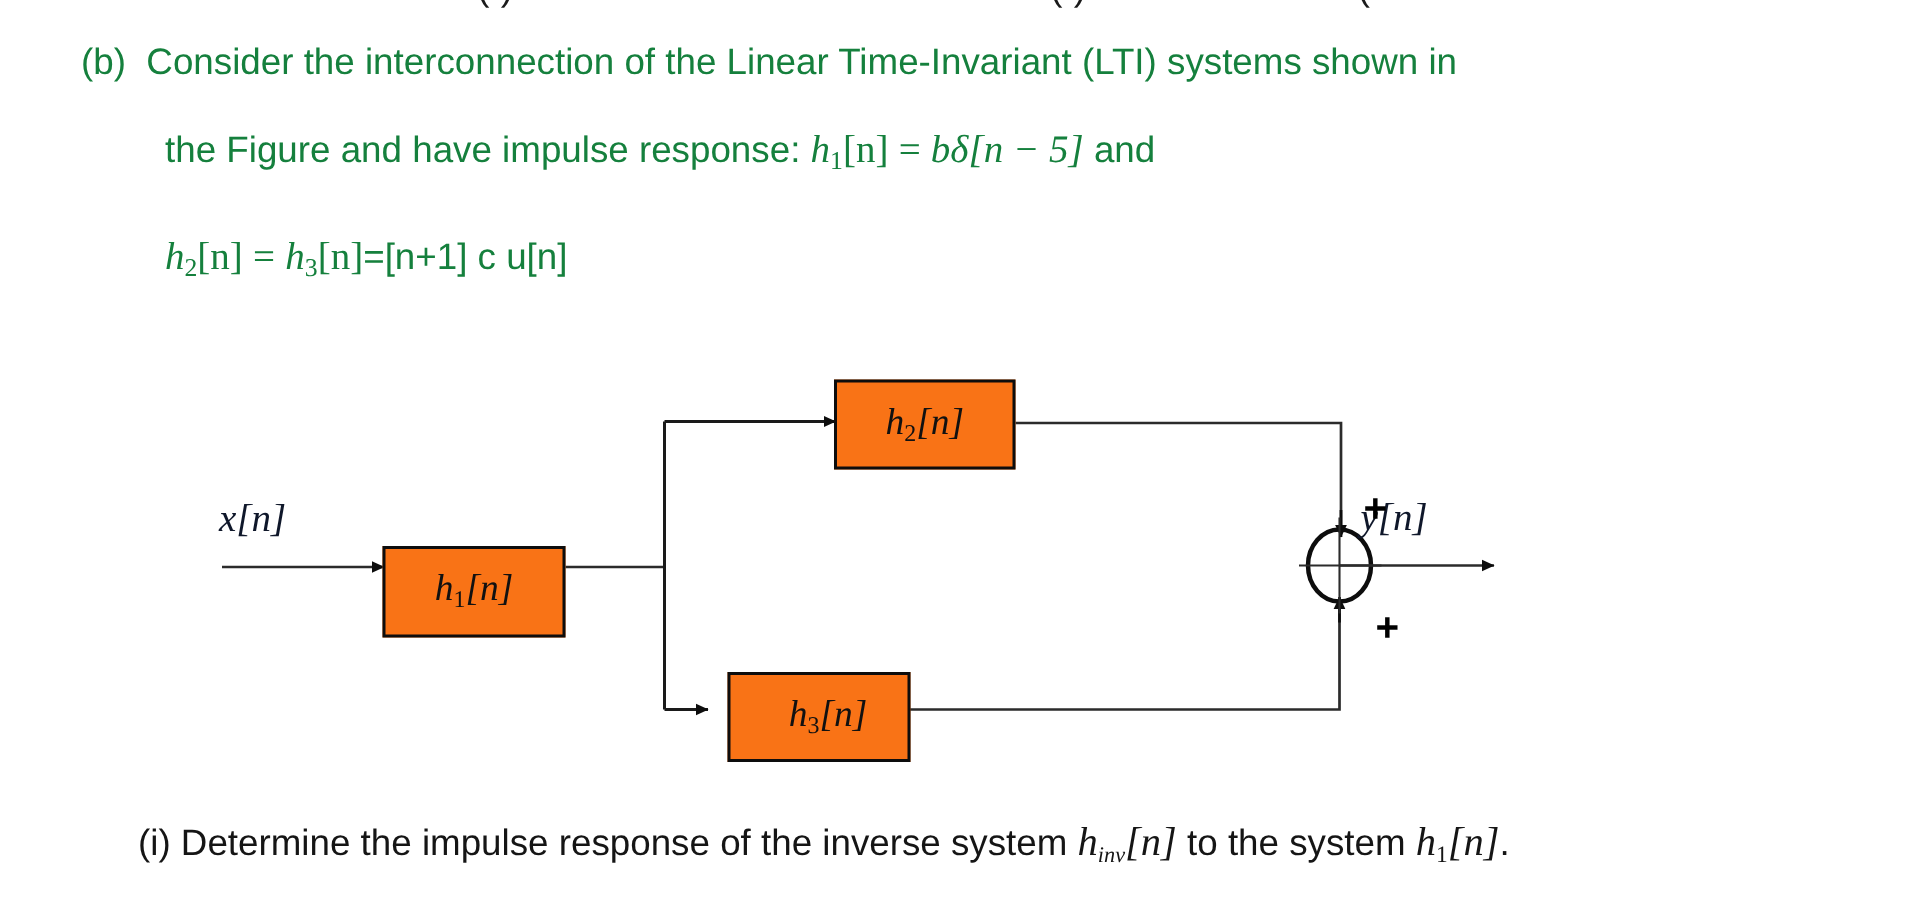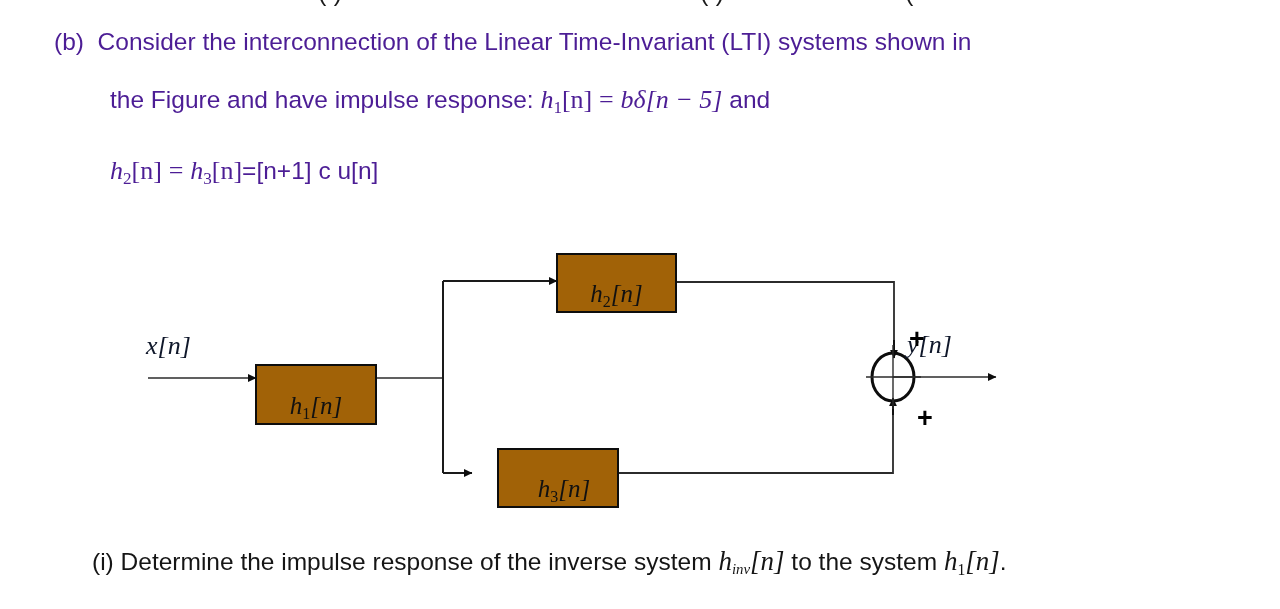--- a/index.html
+++ b/index.html
@@ -30,21 +30,21 @@
   }
   .top-crop span.tc1 { position:absolute; left: 318px; top: 0; }
   .top-crop span.tc2 { position:absolute; left: 700px; top: 0; }
   .top-crop span.tc3 { position:absolute; left: 905px; top: 0; }
 
   
   .qtext {
     position: absolute;
     font-size: 24.5px;
     line-height: 43px;
-    color: #4c1d95;
+    color: #15803d;
     white-space: nowrap;
   }
   #q-line1 { left: 54px; top: 20px; }
   #q-line2 { left: 110px; top: 78px; }
   #q-line3 { left: 110px; top: 121px; margin-top: 28px; }
 
   .mathit {
     font-family: "Liberation Serif", serif;
     font-style: italic;
     font-size: 26px;
@@ -97,45 +97,45 @@
   #diagram {
     position: absolute;
     left: 0;
     top: 0;
     width: 1280px;
     height: 609px;
   }
   .blk {
     position: absolute;
     border: 2.5px solid #0d0d0d;
-    background: #a16207;
+    background: #f97316;
     box-sizing: border-box;
     display: flex;
-    align-items: flex-end;
+    align-items: center;
     justify-content: center;
   }
   .blk .lbl {
     font-family: "Liberation Serif", serif;
     font-style: italic;
     font-size: 25px;
     color: #111;
   }
   .blk .lbl sub {
     font-size: 0.64em;
     font-style: normal;
     vertical-align: -0.3em;
   }
   .blk .lbl .brk {
     font-style: italic;
     font-family: "Liberation Serif", serif;
   }
 
   #blk-h1 { left: 255px; top: 348px; width: 122px; height: 61px; margin-top: 16px; }
   #blk-h2 { left: 556px; top: 253px; width: 121px; height: 60px; }
-  #blk-h3 { left: 497px; top: 448px; width: 122px; height: 60px; padding-left: 12px; }
+  #blk-h3 { left: 485px; top: 448px; width: 122px; height: 60px; padding-left: 12px; }
 
   .sig-label {
     position: absolute;
     font-family: "Liberation Serif", serif;
     font-style: italic;
     font-size: 26px;
     color: #0f172a;
   }
   #lbl-x { left: 146px; top: 331px; }
   #lbl-y { left: 907px; top: 330px; }

